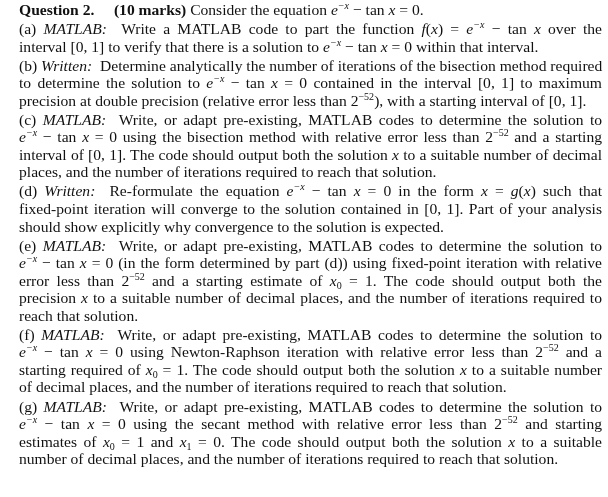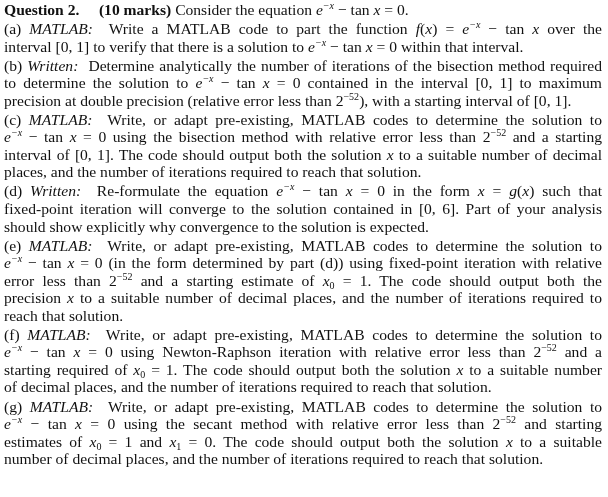--- a/index.html
+++ b/index.html
@@ -7,20 +7,21 @@
     width: 608px; height: 497px; overflow: hidden;
     font-family: "DejaVu Serif", "Liberation Serif", serif;
     color: #111111;
   }
   .doc {
     position: relative;
     padding: 1px 6px 0 4px;
     font-family: "Liberation Serif", serif;
     font-size: 15.6px;
     line-height: 17.55px;
+    margin-left: 15px;
   }
   .para { margin: 0 0 1.5px 0; text-align: justify; text-align-last: left; }
   .para .ln { display: block; white-space: nowrap; text-align: justify; text-align-last: justify; }
   .para .ln.last { text-align-last: left; }
   .qtitle { font-weight: bold; }
   .marks { font-weight: bold; }
   .tag { font-style: italic; }
   i.m { font-style: italic; }
   sup { font-size: 10px; line-height: 0; vertical-align: 6px; }
   sub { font-size: 10px; line-height: 0; vertical-align: -3px; }
@@ -80,21 +81,21 @@
     </span>
   </div>
 
   <div class="para">
     <span class="ln">
       <span>(d)</span>
       <span class="tag">Written:</span>&nbsp;
       <span>Re-formulate the equation </span><i class="m">e</i><sup><i class="m">−x</i></sup><span> − tan </span><i class="m">x</i><span> = 0</span><span> in the form </span><i class="m">x</i><span> = </span><i class="m">g</i><span>(</span><i class="m">x</i><span>)</span><span> such that</span>
     </span>
     <span class="ln">
-      <span>fixed-point iteration will converge to the solution contained in [0, 6]. Part of your analysis</span>
+      <span>fixed-point iteration will converge to the solution contained in [0, 1]. Part of your analysis</span>
     </span>
     <span class="ln last">
       <span>should show explicitly why convergence to the solution is expected.</span>
     </span>
   </div>
 
   <div class="para">
     <span class="ln">
       <span>(e)</span>
       <span class="tag">MATLAB:</span>&nbsp;

